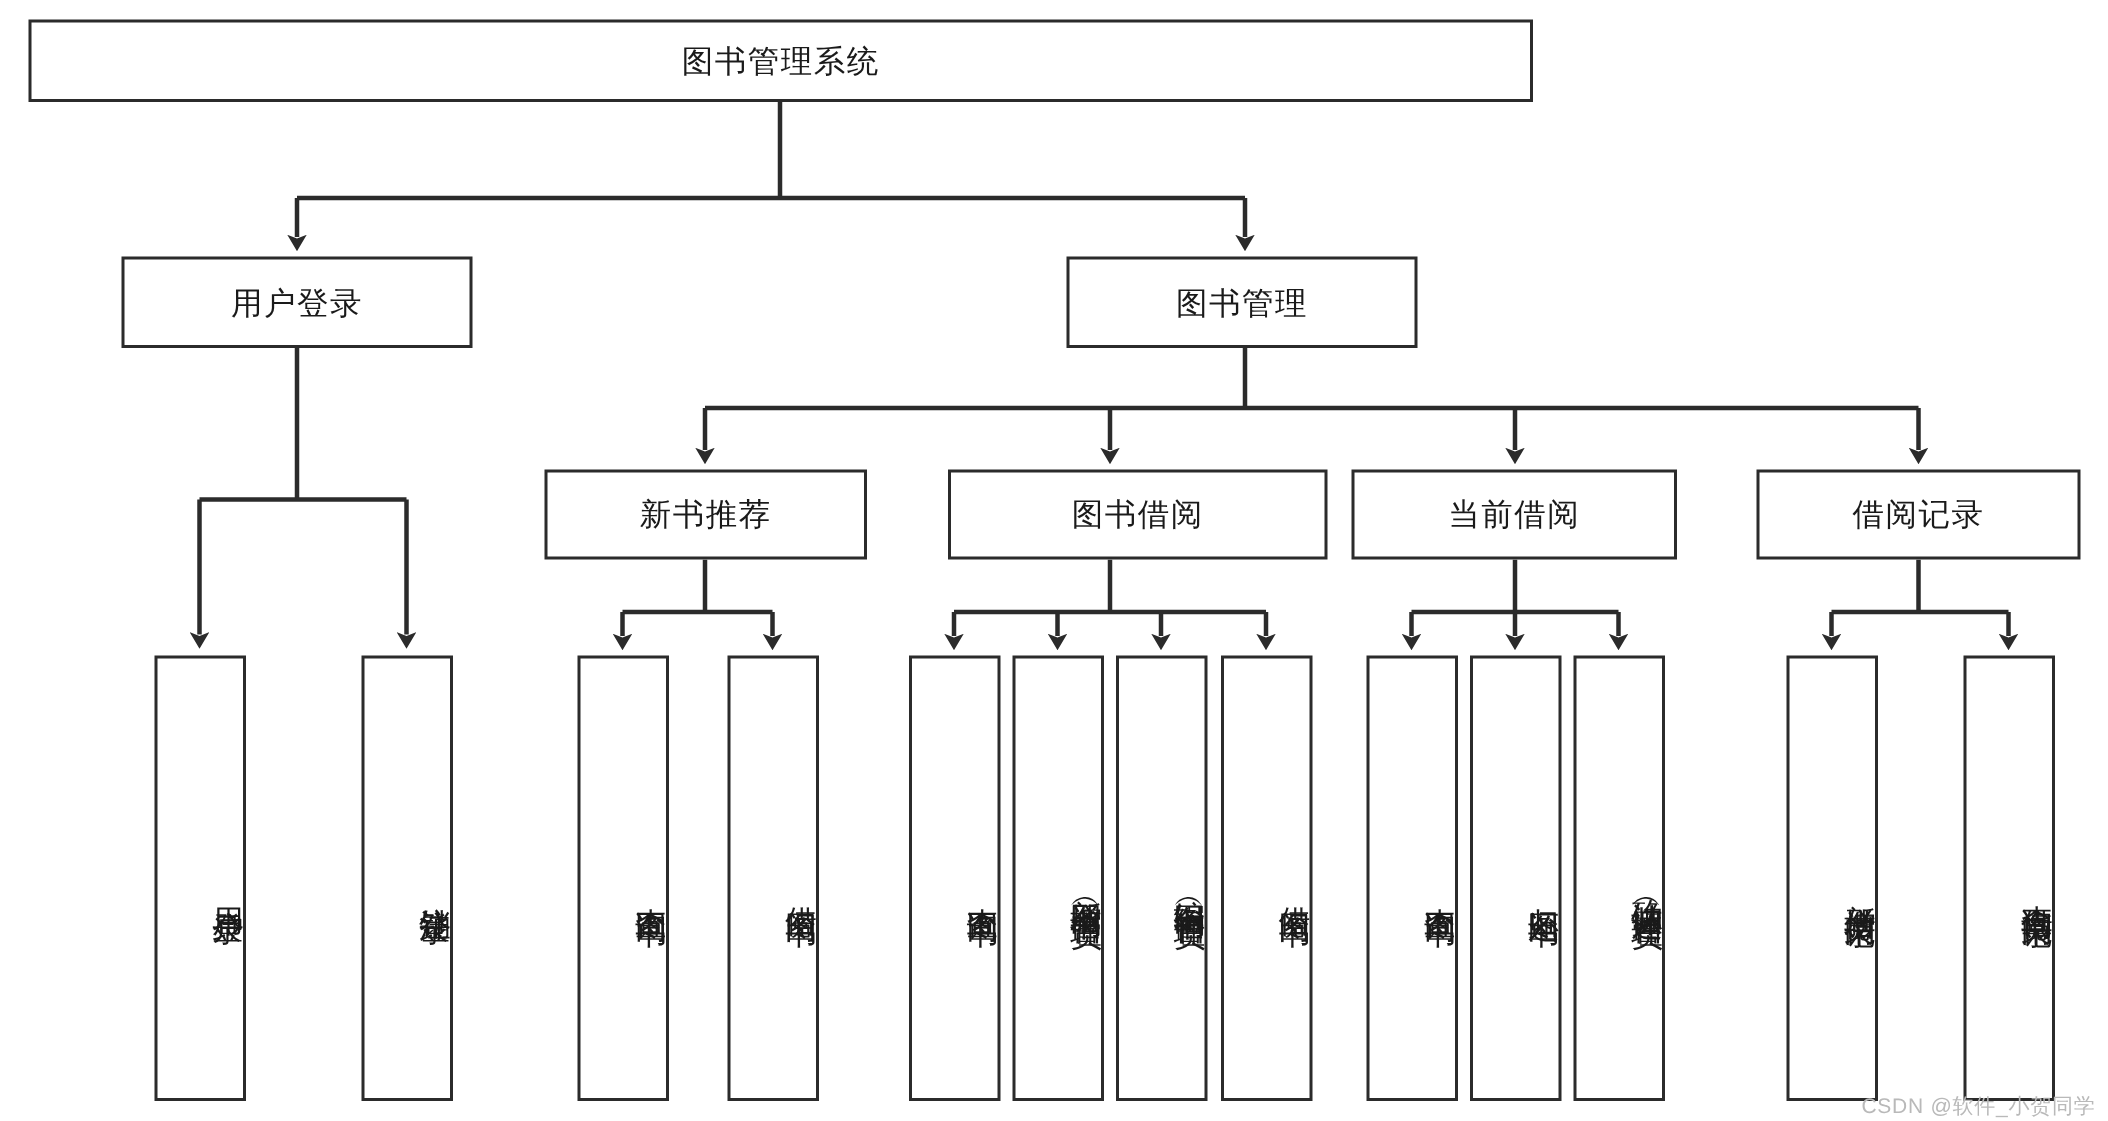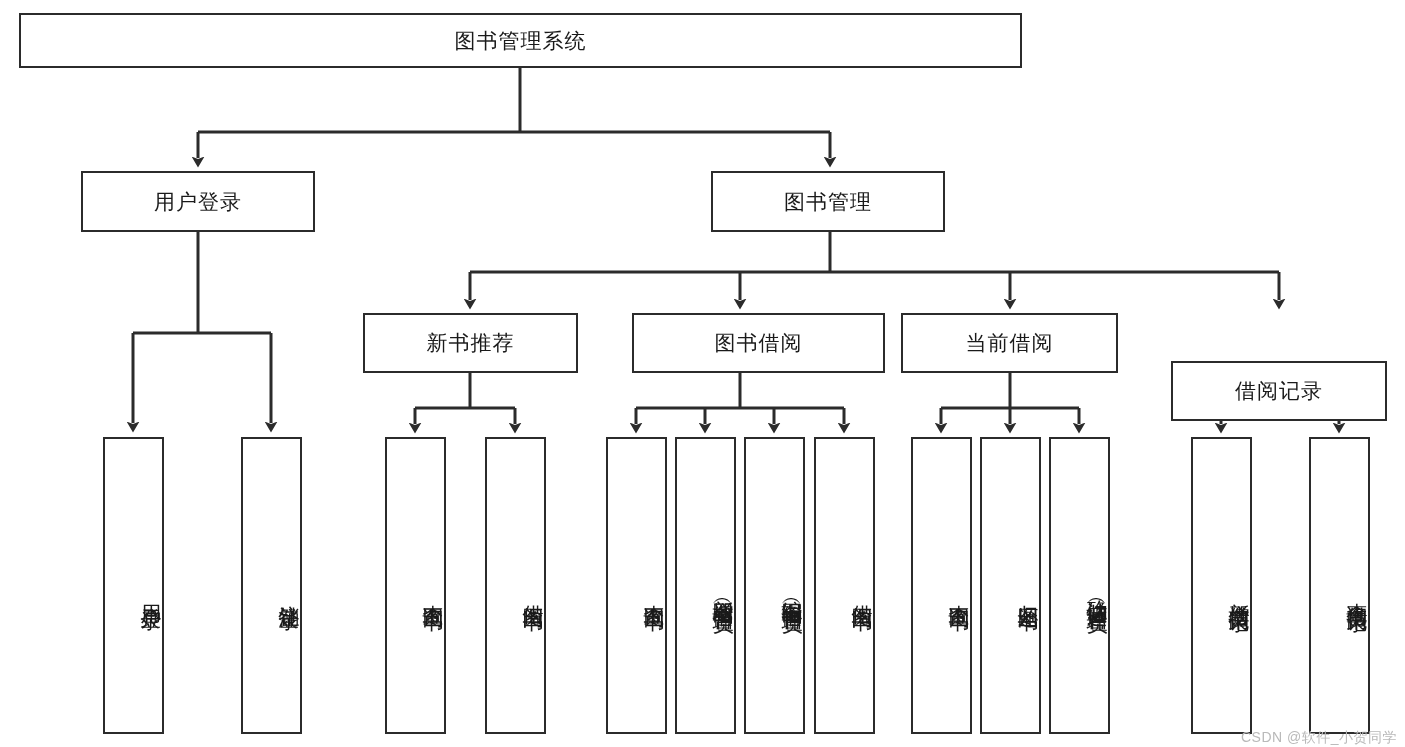--- a/index.html
+++ b/index.html
@@ -133,21 +133,21 @@
 
   <div class="node horiz" style="left:711px; top:171px; width:234px; height:61px;">
     <span>图书管理</span>
   </div>
   <div class="node horiz" style="left:632px; top:313px; width:253px; height:60px;">
     <span>图书借阅</span>
   </div>
   <div class="node horiz" style="left:901px; top:313px; width:217px; height:60px;">
     <span>当前借阅</span>
   </div>
-  <div class="node horiz" style="left:1171px; top:313px; width:216px; height:60px;margin-top:48px;">
+  <div class="node horiz" style="left:1171px; top:313px; width:216px; height:60px;">
     <span>借阅记录</span>
   </div>
 
   <div class="node vert" style="left:103px; top:437px; width:61px; height:297px;">
     <span class="vtext">用户登录</span>
   </div>
   <div class="node vert" style="left:241px; top:437px; width:61px; height:297px;">
     <span class="vtext">注销登录</span>
   </div>
 

